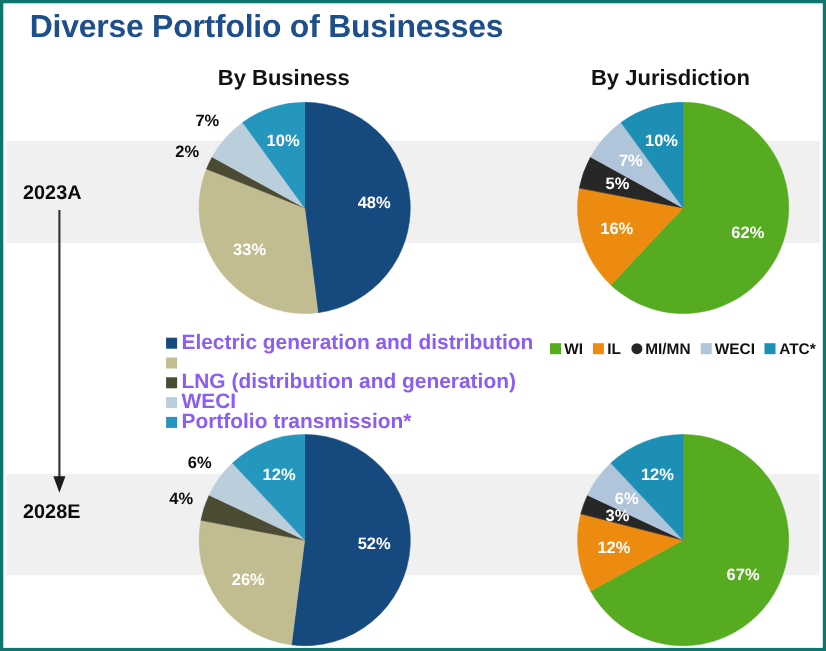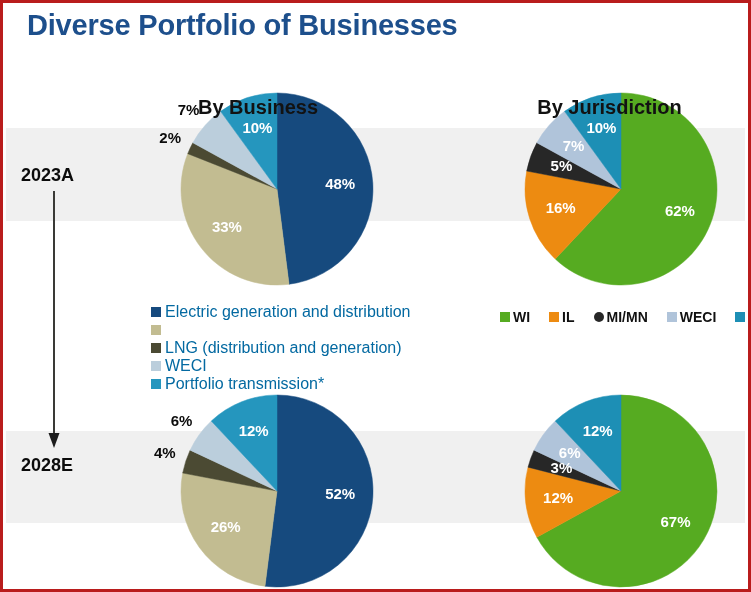--- a/index.html
+++ b/index.html
@@ -8,21 +8,21 @@
     background: #ffffff;
   }
   body {
     font-family: "Liberation Sans", sans-serif;
   }
   #slide {
     position: relative;
     width: 751px;
     height: 592px;
     background: #ffffff;
-    border: 3px solid #b91c1c;
+    border: 3px solid #0f766e;
     box-sizing: border-box;
     overflow: hidden;
   }
   
   .band {
     position: absolute;
     left: 3px;
     right: 3px;
     background: #f0f0f0;
     z-index: 0;
@@ -44,21 +44,20 @@
 
   .col-title {
     position: absolute;
     top: 57px;
     font-size: 20px;
     font-weight: bold;
     color: #121212;
     z-index: 5;
     text-align: center;
     white-space: nowrap;
-    margin-top: 36px;
   }
   #title-business { left: 155px; width: 200px; }
   #title-jurisdiction { left: 504px; width: 205px; }
 
   .row-label {
     position: absolute;
     font-size: 18px;
     font-weight: bold;
     color: #0b0b0b;
     z-index: 6;
@@ -108,38 +107,39 @@
     height: 17px;
     margin-bottom: 1px;
   }
   .lg-sw {
     width: 10px;
     height: 10px;
     margin-right: 4px;
     flex: 0 0 auto;
   }
   .lg-txt {
-    font-size: 16px;
-    color: #0369a1;
+    font-size: 19px;
+    color: #8b5cf6;
     white-space: nowrap;
     line-height: 1;
+    font-weight: bold;
   }
 
   #legend-jurisdiction {
     position: absolute;
     left: 497px;
     top: 307px;
     z-index: 7;
     display: flex;
     align-items: center;
   }
   .lg-j-item {
     display: flex;
     align-items: center;
-    margin-right: 19px;
+    margin-right: 9px;
   }
   .lg-j-sw {
     width: 10px;
     height: 10px;
     margin-right: 3px;
     flex: 0 0 auto;
   }
   .lg-j-sw.round { border-radius: 50%; }
   .lg-j-txt {
     font-size: 14px;

